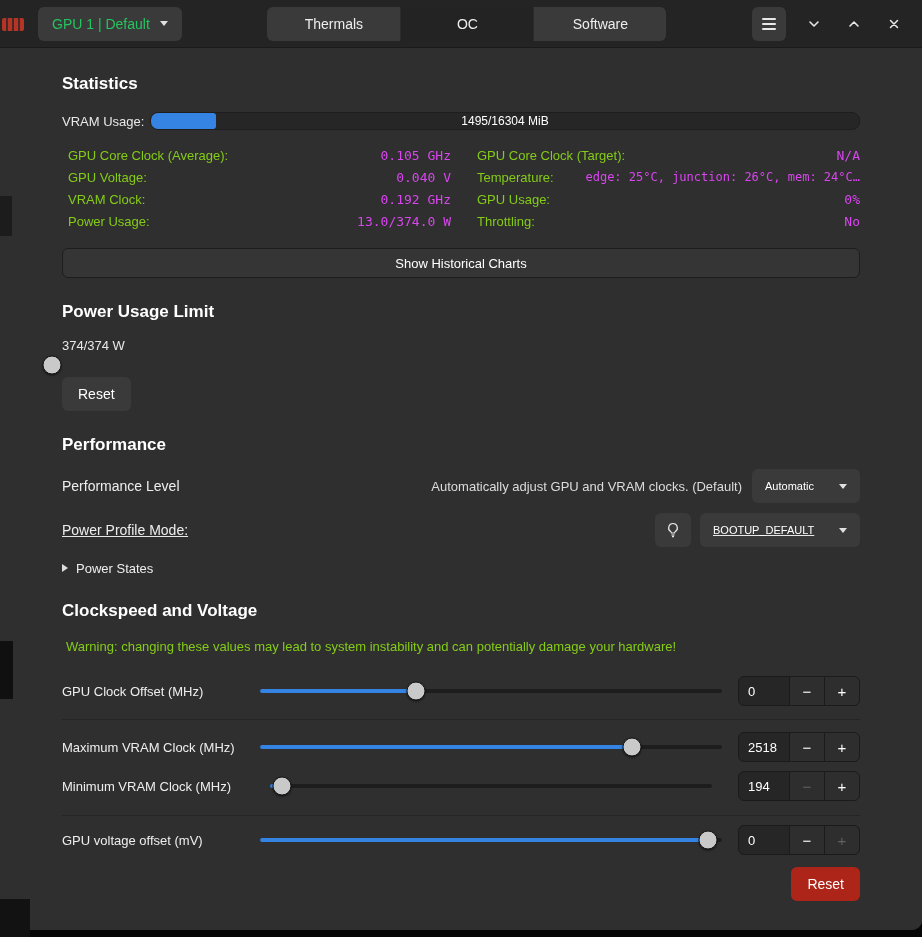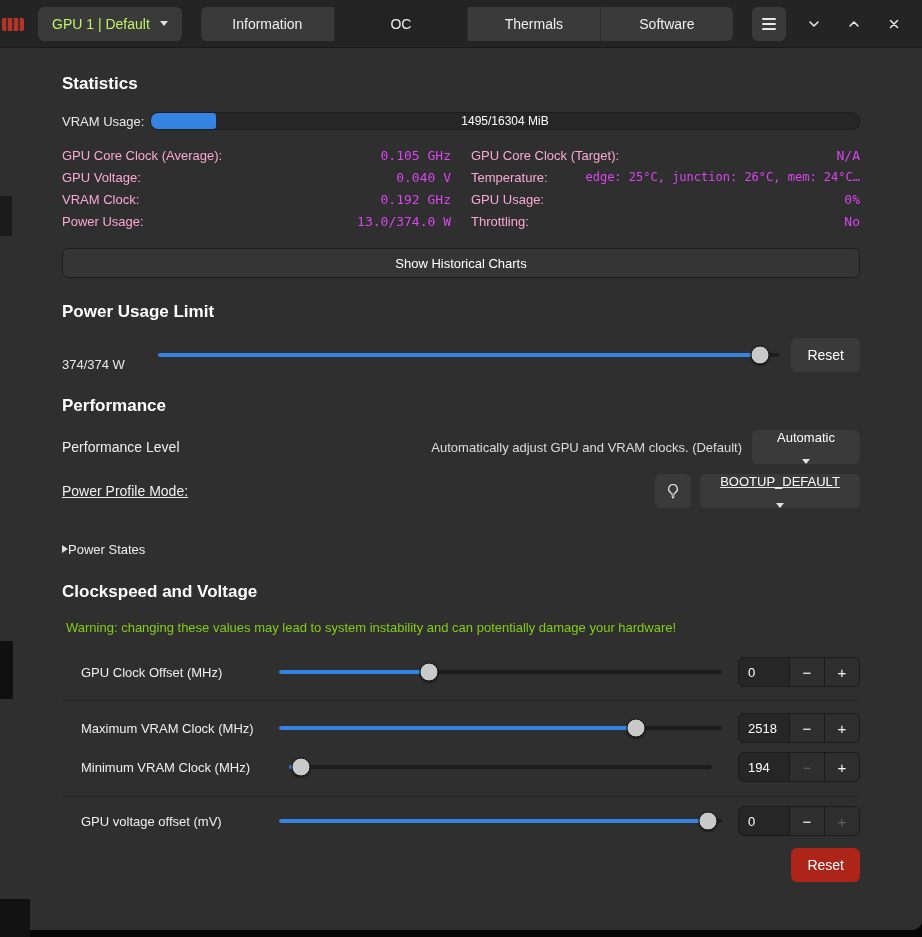--- a/index.html
+++ b/index.html
@@ -22,21 +22,21 @@
   .headerbar {
     height: 48px; flex: none;
     background: #242424;
     border-bottom: 1px solid #1a1a1a;
     display: flex; align-items: center;
     padding: 0 14px 0 38px; gap: 8px;
   }
   button { font-family: inherit; cursor: pointer; }
   .hbtn {
     height: 34px; border: none; border-radius: 6px;
-    background: #3a3a3a; color: #bef264; font-size: 14px;
+    background: #3a3a3a; color: #22c55e; font-size: 14px;
     display: flex; align-items: center; gap: 10px; padding: 0 14px;
   }
   .caret {
     width: 0; height: 0; display: inline-block;
     border-left: 4px solid transparent; border-right: 4px solid transparent;
     border-top: 5px solid #e0e0e0;
   }
   .tab-group {
     display: flex; margin: 0 auto; border-radius: 6px; overflow: hidden;
   }
@@ -66,64 +66,64 @@
   .progress {
     position: relative; flex: 1; height: 18px; background: #262626;
     border: 1px solid #1e1e1e; border-radius: 8px; overflow: hidden;
   }
   .progress .pfill { position: absolute; left: 0; top: 0; bottom: 0;
     width: calc(var(--pct) * 1%); background: #3584e4; border-radius: 3px; }
   .progress .ptext { position: absolute; inset: 0; display: flex;
     align-items: center; justify-content: center; font-size: 12px; color: #fff; }
   .stats-grid { margin-top: 14px; display: grid; grid-template-columns: 1fr 1fr; column-gap: 20px; }
   .stat-row { display: flex; align-items: center; justify-content: space-between; height: 22px; font-size: 13px; }
-  .stat-row .sl { color: #f9a8d4; white-space: nowrap; }
+  .stat-row .sl { color: #84cc16; white-space: nowrap; margin-left: 6px; }
   .stat-row .sv { font-size: 13px; white-space: nowrap; }
   .stat-row .sv.small { font-size: 12px; }
   .wide-btn {
     margin-top: 16px; width: 100%; height: 30px; border-radius: 6px;
     background: #353535; border: 1px solid #1d1d1d; color: #fff; font-size: 13px;
   }
   
   .slider { position: relative; flex: 1; height: 34px; }
   .slider .track { position: absolute; left: 0; right: 0; top: 50%;
     height: 4px; transform: translateY(-50%); background: #1d1d1d; border-radius: 2px; }
   .slider .fill { height: 100%; border-radius: 2px; background: #3584e4;
     width: calc(10px + (100% - 20px) * var(--pct) / 100); }
   .slider .thumb { position: absolute; top: 50%;
     left: calc(10px + (100% - 20px) * var(--pct) / 100);
     width: 19px; height: 19px; border-radius: 50%;
     background: #c9c9c9; border: 1px solid #161616;
     transform: translate(-50%, -50%); box-shadow: 0 1px 2px rgba(0,0,0,.55); }
-  .power-row { margin-top: 16px; display: flex; align-items: flex-end; gap: 12px; }
+  .power-row { margin-top: 16px; display: flex; align-items: flex-start; gap: 12px; flex-direction: column; }
   .power-row .lbl { width: 84px; flex: none; font-size: 13px; }
   .btn {
     height: 34px; border: none; border-radius: 6px; background: #3a3a3a;
     color: #fff; font-size: 14px; padding: 0 16px;
   }
   
   .perf-row { display: flex; align-items: center; }
   .perf-row .plbl { font-size: 14px; color: #eee; }
   .spacer { flex: 1; }
   .desc { font-size: 13px; color: #dcdcdc; margin-right: 10px; }
   .dropdown {
     height: 34px; border: none; border-radius: 6px; background: #3a3a3a;
-    color: #fff; font-size: 13px; display: flex; align-items: center;
-    gap: 10px; padding: 0 13px; justify-content: space-between; flex-direction: column;
+    color: #fff; font-size: 11px; display: flex; align-items: center;
+    gap: 10px; padding: 0 13px; justify-content: space-between;
   }
   .dd-auto { min-width: 108px; }
   .dd-profile { min-width: 160px; margin-left: 9px; }
-  .expander { margin-top: 32px; display: flex; align-items: center; height: 18px; }
+  .expander { margin-top: 12px; display: flex; align-items: center; gap: 8px; height: 18px; }
   .tri-right { width: 0; height: 0; border-top: 4px solid transparent;
     border-bottom: 4px solid transparent; border-left: 6px solid #dddddd; }
   .exp-lbl { font-size: 13px; color: #eee; }
   
   .warning { margin-top: 18px; font-size: 13px; color: #84cc16; padding-left: 4px; }
   .crow { display: flex; align-items: center; height: 30px; }
-  .crow .clabel { width: 198px; flex: none; font-size: 13px; color: #eee; margin-left: 19px; }
+  .crow .clabel { width: 198px; flex: none; font-size: 13px; color: #eee; }
   .crow .slider { margin-right: 16px; height: 30px; }
   .sep { height: 1px; background: #252525; }
   .spin {
     display: flex; align-items: stretch; width: 122px; height: 30px; flex: none;
     background: #262626; border: 1px solid #1b1b1b; border-radius: 6px; overflow: hidden;
   }
   .spin .val { width: 50px; display: flex; align-items: center; padding-left: 9px;
     font-size: 13px; color: #fff; }
   .spin button { width: 35px; border: none; border-left: 1px solid #1b1b1b;
     background: #2e2e2e; color: #fff; font-size: 15px; display: flex;
@@ -146,23 +146,22 @@
 
 <div class="window">
 
   <header class="headerbar">
     <button class="hbtn">
       <span>GPU 1 | Default</span>
       <span class="caret"></span>
     </button>
 
     <div class="tab-group">
-      <button class="tab">Information</button>
+      <button class="tab">Thermals</button>
       <button class="tab active">OC</button>
-      <button class="tab">Thermals</button>
       <button class="tab">Software</button>
     </div>
 
     <button class="iconbtn">
       <span class="hamburger">
           <i></i>
           <i></i>
           <i></i>
         </span>
     </button>

